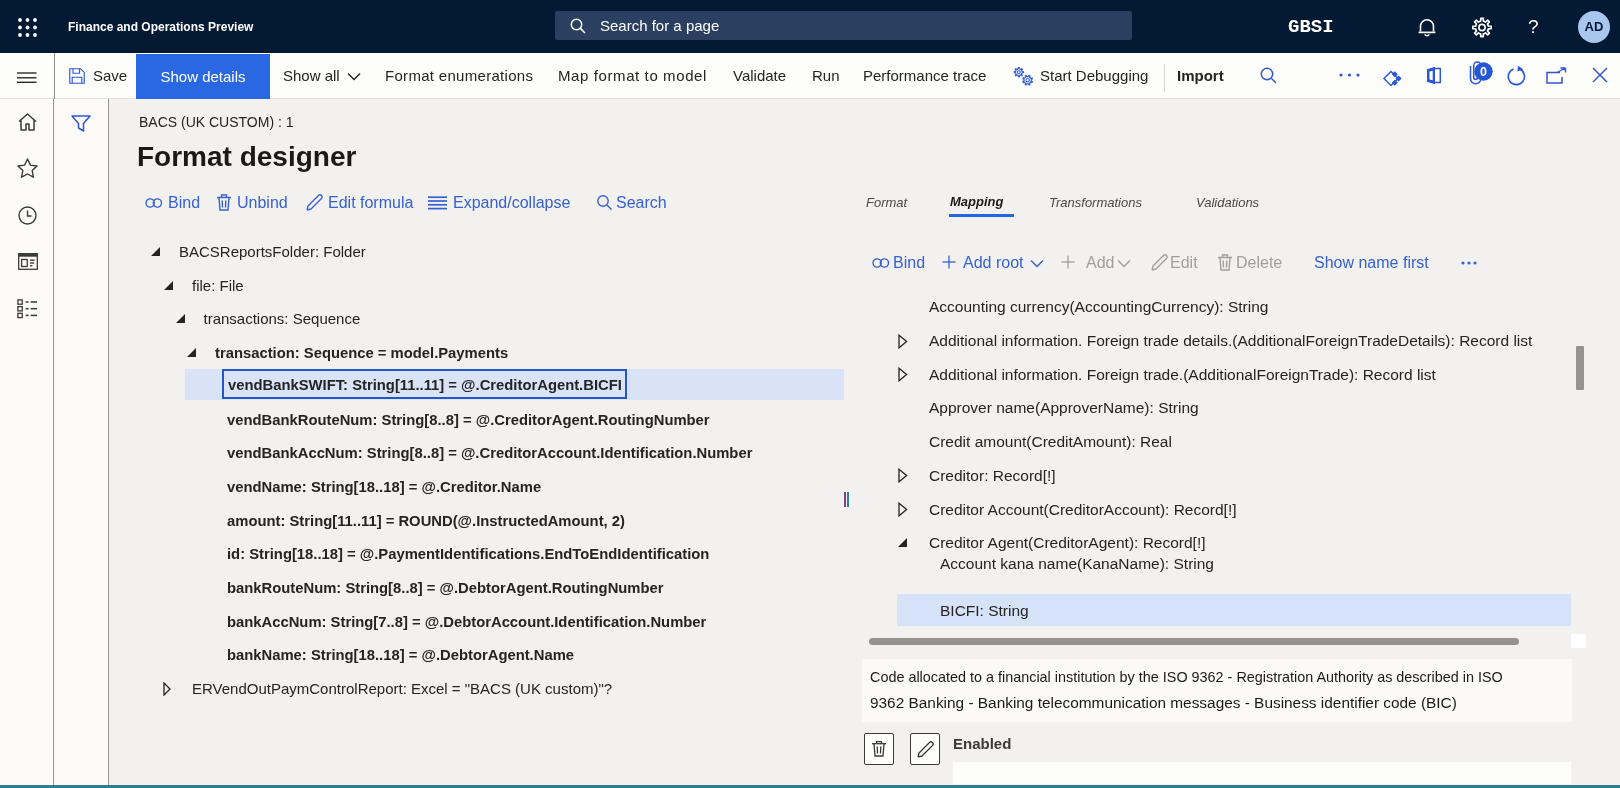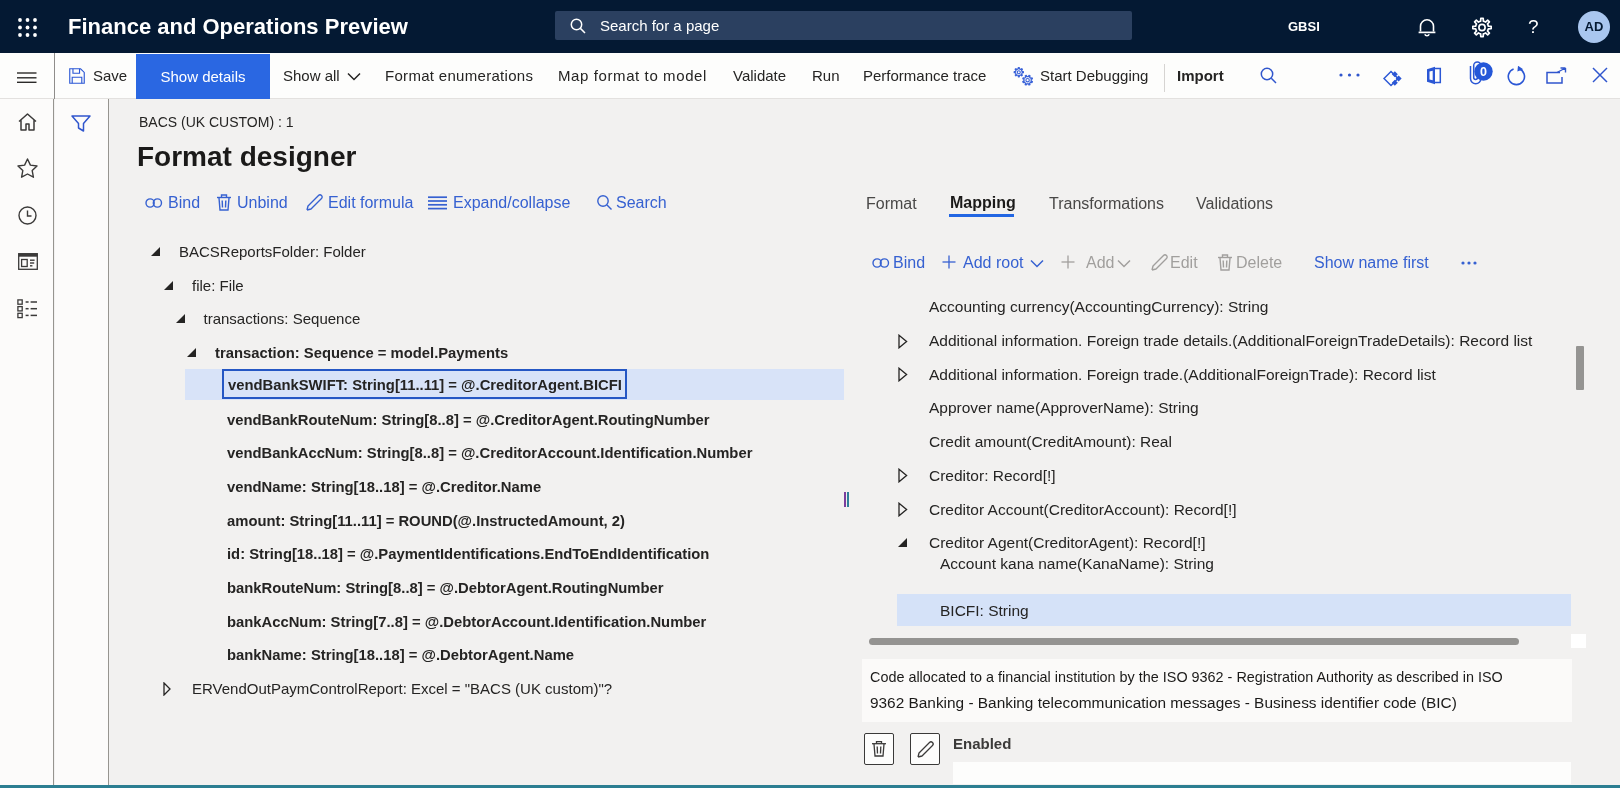--- a/index.html
+++ b/index.html
@@ -1,24 +1,24 @@
 <!DOCTYPE html>
 <html><head>
 <meta charset="utf-8">
 <style>
 * { margin:0; padding:0; box-sizing:border-box; }
 html,body { width:1620px; height:788px; overflow:hidden; }
 body { font-family:"Liberation Sans", sans-serif; background:#f2f1f0; position:relative; }
 .abs { position:absolute; }
 
 #header { position:absolute; left:0; top:0; width:1620px; height:53px; background:#041933; }
-#header .title { position:absolute; left:68px; top:0; line-height:54px; color:#fff; font-size:22px; font-weight:bold; }
+#header .title { position:absolute; left:68px; top:0; line-height:54px; color:#fff; font-size:12px; font-weight:bold; }
 #searchbox { position:absolute; left:555px; top:11px; width:577px; height:29px; background:#2b4060; border-radius:2px; }
 #searchbox .stext { position:absolute; left:45px; top:0; line-height:29px; color:#ffffff; font-size:15px; }
-.gbsi { position:absolute; left:1288px; top:0; line-height:54px; color:#fff; font-size:13px; font-weight:bold; }
+.gbsi { position:absolute; left:1288px; top:0; line-height:54px; color:#fff; font-size:19px; font-weight:bold;font-family:Liberation Mono, monospace; }
 #avatar { position:absolute; left:1578px; top:11px; width:32px; height:32px; border-radius:50%; background:#a9c6ef; color:#041933; font-size:13px; font-weight:bold; text-align:center; line-height:32px; }
 .qmark { position:absolute; left:1528px; top:0; line-height:54px; color:#fff; font-size:19px; }
 
 #actionbar { position:absolute; left:0; top:53px; width:1620px; height:46px; background:#fdfdfc; border-bottom:1px solid #e3e1df; }
 .ab-item { position:absolute; top:0; height:46px; line-height:46px; font-size:15px; color:#252423; white-space:nowrap; }
 #btn-showdetails { position:absolute; left:136px; top:1px; width:134px; height:46px; background:#2a67e2; color:#fff; font-size:15px; text-align:center; line-height:45px; }
 .ab-sep { position:absolute; left:1164px; top:11px; width:1px; height:28px; background:#d6d4d2; }
 
 #rail1 { position:absolute; left:0; top:99px; width:54px; height:686px; background:#fcfbfa; border-right:1px solid #96948f; }
 #rail2 { position:absolute; left:55px; top:99px; width:54px; height:686px; background:#fcfbfa; border-right:1px solid #96948f; }
@@ -27,21 +27,21 @@
 .caption { position:absolute; left:139px; top:114px; font-size:14px; color:#252423; }
 .pagetitle { position:absolute; left:137px; top:141px; font-size:28px; font-weight:bold; color:#1b1a19; }
 .bluelink { color:#3661d1; }
 .graylink { color:#a19f9d; }
 .toolbar-item { position:absolute; font-size:16px; white-space:nowrap; }
 
 .trow { position:absolute; font-size:15px; color:#252423; white-space:nowrap; line-height:20px; }
 #treeright .trow { font-size:15.5px; }
 .trow.bld { font-weight:bold; font-size:14.8px; }
 
-.tab { position:absolute; font-size:16px; color:#494847; white-space:nowrap; }
+.tab { position:absolute; font-size:13px; color:#494847; white-space:nowrap;font-style:italic; }
 #tab-underline { position:absolute; left:949px; top:214px; width:65px; height:3px; background:#2266e3; }
 #hl-left { position:absolute; left:185px; top:368.5px; width:659px; height:31px; background:#d8e3f8; }
 #hl-left-box { position:absolute; left:222px; top:369px; width:405px; height:30px; border:2px solid #2557c4; }
 #hl-right { position:absolute; left:897px; top:594px; width:674px; height:32px; background:#d5e2f8; }
 #hscroll { position:absolute; left:869px; top:638px; width:650px; height:7px; background:#949391; border-radius:3.5px; }
 #vscroll { position:absolute; left:1576px; top:346px; width:8px; height:44px; background:#959492; border-radius:1px; }
 #vcorner { position:absolute; left:1571px; top:634px; width:15px; height:14px; background:#ffffff; }
 #descbox { position:absolute; left:862px; top:659px; width:710px; height:63px; background:#fbfaf9; }
 .sqbtn { position:absolute; width:30px; height:32px; background:#fdfdfc; border:1px solid #3b3a39; border-radius:2px; }
 .enabled-label { position:absolute; left:953px; top:735px; font-size:15px; font-weight:bold; color:#3b3a39; }

